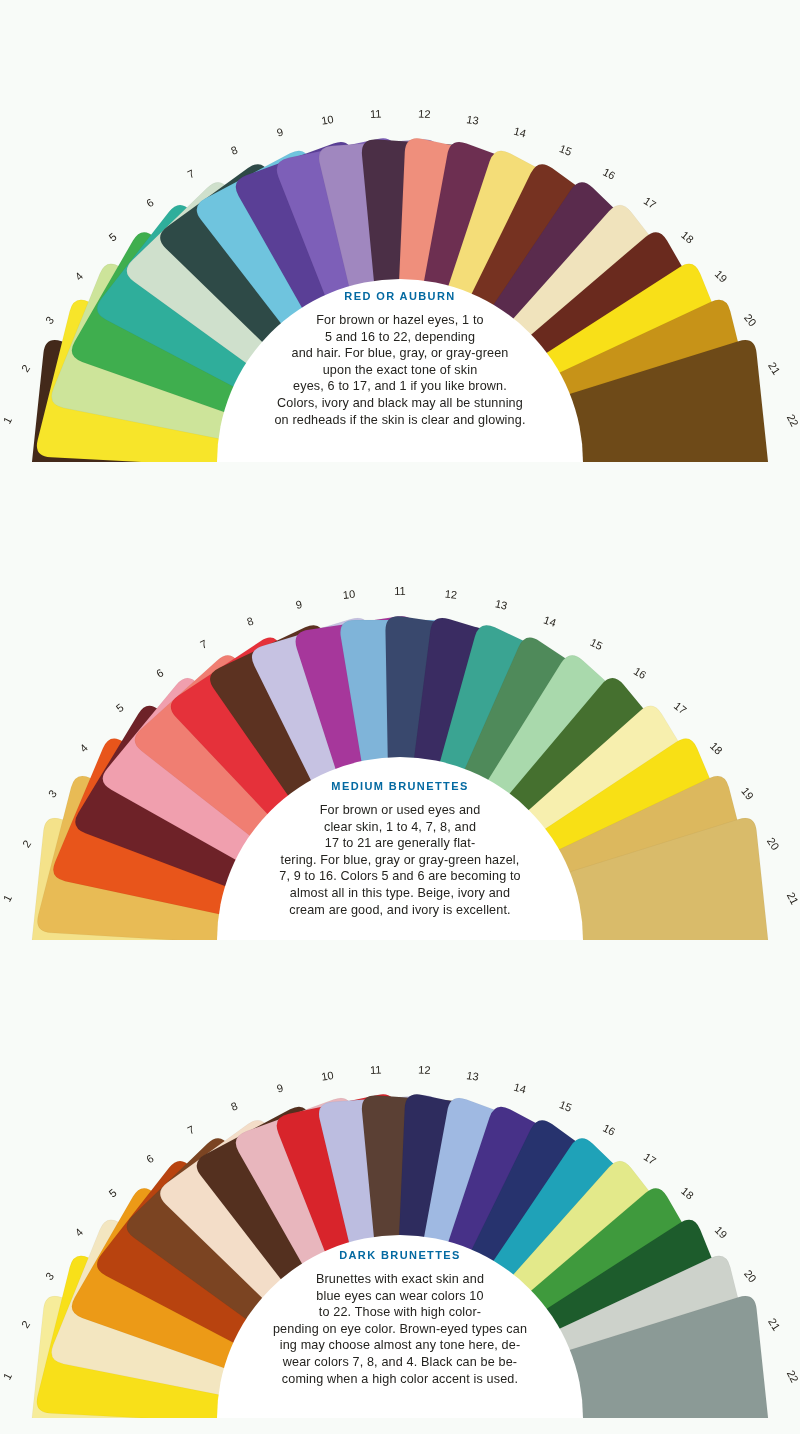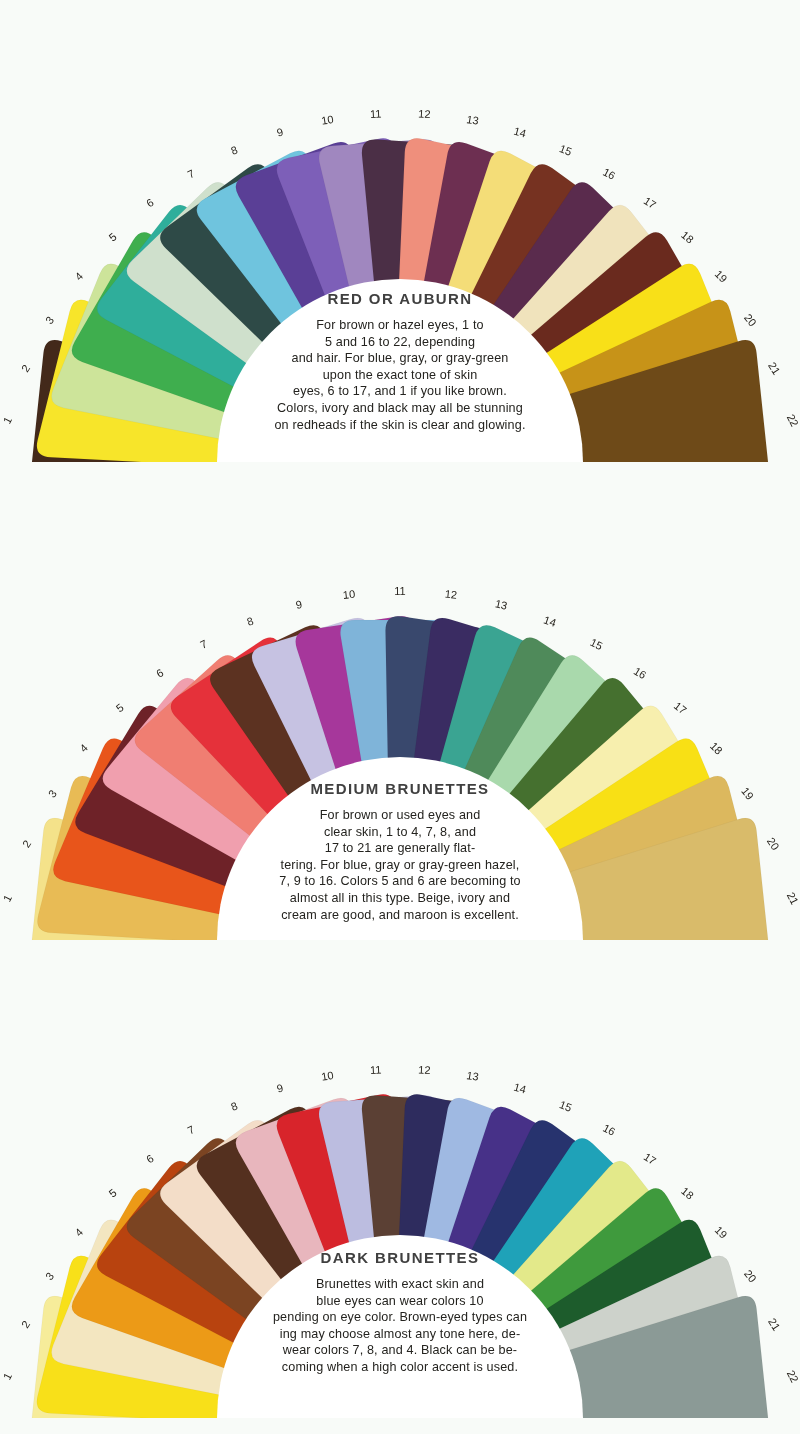--- a/index.html
+++ b/index.html
@@ -39,24 +39,24 @@
   }
   .caption {
     position: absolute;
     left: 50%;
     transform: translateX(-50%);
     width: 330px;
     text-align: center;
     z-index: 5;
   }
   .caption-title {
-    font-size: 15px;
+    font-size: 11px;
     font-weight: bold;
     letter-spacing: 1.4px;
-    color: #404040;
+    color: #0369a1;
     margin: 0 0 9px 0;
     font-family: "Liberation Sans", sans-serif;
     text-align: center;
   }
   .caption-body {
     font-size: 12.6px;
     line-height: 16.6px;
     color: #24231f;
     margin: 10px;
     font-family: "Liberation Sans", sans-serif;
@@ -213,21 +213,21 @@
   <div class="cap-abs cap-1">
     <div class="caption">
       <div class="caption-title">MEDIUM BRUNETTES</div>
       <div class="caption-body" id="body-1">
           <span class="ln">For brown or used eyes and</span>
           <span class="ln">clear skin, 1 to 4, 7, 8, and</span>
           <span class="ln">17 to 21 are generally flat-</span>
           <span class="ln">tering. For blue, gray or gray-green hazel,</span>
           <span class="ln">7, 9 to 16. Colors 5 and 6 are becoming to</span>
           <span class="ln">almost all in this type. Beige, ivory and</span>
-          <span class="ln">cream are good, and maroon is excellent.</span>
+          <span class="ln">cream are good, and ivory is excellent.</span>
         </div>
     </div>
   </div>
 
   <div class="fan-panel" id="panel-2">
     <svg class="fan-svg" id="svg-2" viewBox="0 0 800 478">
         <g>
           <path d="M341.34 465.29Q339.56 482.19 322.63 483.77L43.73 509.69Q26.81 511.26 28.58 494.35L43.43 353.13Q45.20 336.22 61.43 341.28L328.85 424.62Q345.08 429.68 343.30 446.59Z" fill="#f6ec9a" stroke="rgba(0,0,0,0.06)" stroke-width="0.6"></path>
           <path d="M341.79 455.72Q337.68 472.21 320.70 471.33L50.52 457.34Q33.54 456.47 37.66 439.97L69.73 311.34Q73.84 294.85 89.24 302.04L334.36 416.53Q349.77 423.73 345.65 440.22Z" fill="#f8e019" stroke="rgba(0,0,0,0.06)" stroke-width="0.6"></path>
           <path d="M343.71 446.50Q337.34 462.26 320.67 458.95L63.57 407.89Q46.90 404.58 53.27 388.82L99.75 273.78Q106.12 258.02 120.41 267.22L340.81 409.09Q355.11 418.29 348.74 434.05Z" fill="#f3e6c0" stroke="rgba(0,0,0,0.06)" stroke-width="0.6"></path>
@@ -278,20 +278,21 @@
           <text x="791.8" y="420.8" class="num-label" text-anchor="middle" dominant-baseline="middle" transform="rotate(63.0 791.8 420.8)">22</text>
         </g>
       </svg>
   </div>
   <div class="cap-abs cap-2">
     <div class="caption">
       <div class="caption-title">DARK BRUNETTES</div>
       <div class="caption-body" id="body-2">
           <span class="ln">Brunettes with exact skin and</span>
           <span class="ln">blue eyes can wear colors 10</span>
+          <span class="ln">to 22. Those with high color-</span>
           <span class="ln">pending on eye color. Brown-eyed types can</span>
           <span class="ln">ing may choose almost any tone here, de-</span>
           <span class="ln">wear colors 7, 8, and 4. Black can be be-</span>
           <span class="ln">coming when a high color accent is used.</span>
         </div>
     </div>
   </div>
 
 </div>
 

